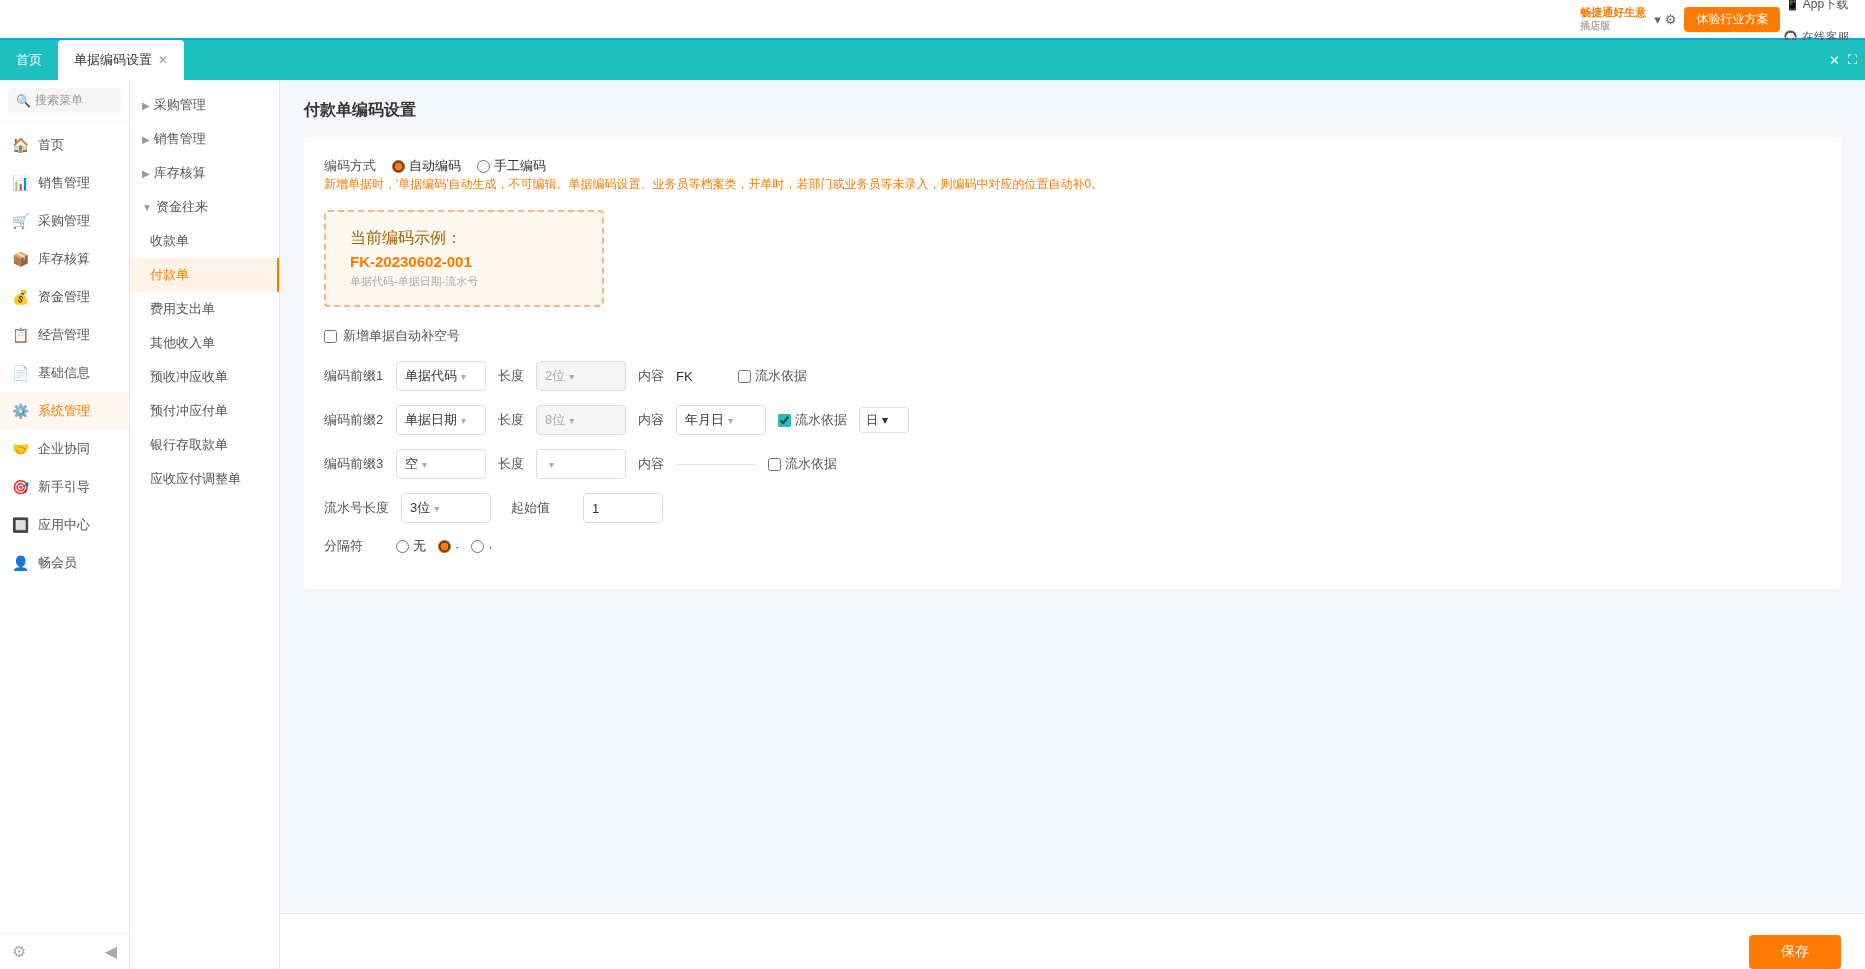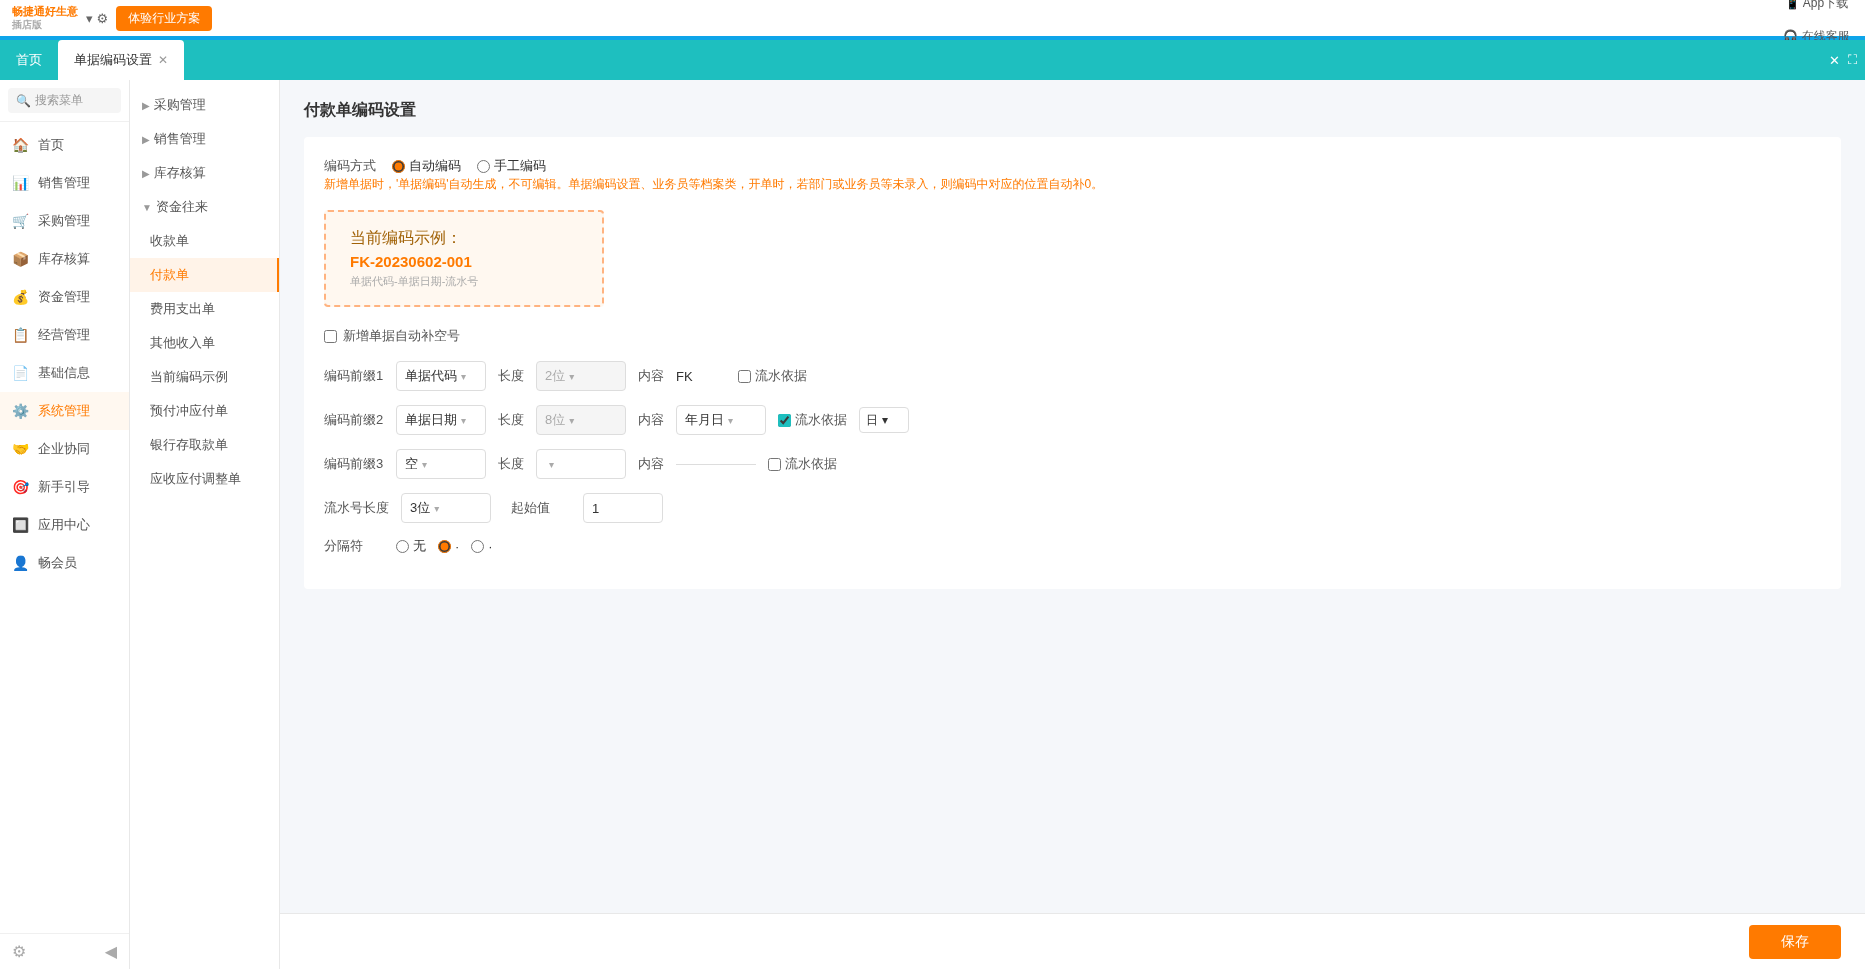--- a/index.html
+++ b/index.html
@@ -1,19 +1,19 @@
 <!DOCTYPE html>
 <html><head>
   <meta charset="utf-8">
   <style>
     * { box-sizing: border-box; margin: 0; padding: 0; }
     body { font-family: 'Microsoft YaHei', Arial, sans-serif; font-size: 13px; color: #333; background: #f5f5f5; display: flex; flex-direction: column; height: 969px; overflow: hidden; }
 
     
-    .top-bar { height: 40px; background: #fff; display: flex; align-items: center; padding: 0 12px; border-bottom: 4px solid #0ea5e9; justify-content: space-between; flex-shrink: 0; }
+    .top-bar { height: 40px; background: #fff; display: flex; align-items: center; padding: 0 12px; border-bottom: 2px solid #0ea5e9; justify-content: flex-end; flex-shrink: 0; }
     .top-bar-left { display: flex; align-items: center; gap: 8px; }
     .top-bar-logo { color: #ff7a00; font-size: 11px; font-weight: bold; line-height: 1.2; }
     .top-bar-controls { display: flex; align-items: center; gap: 4px; color: #666; }
     .top-bar-right { display: flex; align-items: center; gap: 16px; color: #555; font-size: 12px; flex-direction: column; }
     .top-bar-btn-industry { background: #ff7a00; color: #fff; border: none; border-radius: 4px; padding: 4px 12px; cursor: pointer; font-size: 12px; }
     .badge { background: #f44; color: #fff; border-radius: 8px; font-size: 10px; padding: 0 4px; margin-left: 2px; }
 
     
     .tab-bar { height: 40px; background: #1ebfbf; display: flex; align-items: center; padding: 0 0; flex-shrink: 0; }
     .tab-item { height: 40px; display: flex; align-items: center; padding: 0 16px; color: #fff; cursor: pointer; font-size: 13px; position: relative; }
@@ -83,21 +83,21 @@
     .checkbox-item input[type=checkbox] { accent-color: #1ebfbf; }
     .small-select { border: 1px solid #ddd; border-radius: 4px; padding: 2px 6px; font-size: 12px; color: #333; background: #fff; cursor: pointer; height: 26px; display: flex; align-items: center; gap: 4px; min-width: 50px; }
 
     
     .serial-row { display: flex; align-items: center; gap: 12px; margin-bottom: 14px; }
 
     
     .separator-row { display: flex; align-items: center; gap: 12px; margin-bottom: 14px; }
 
     
-    .bottom-bar { height: 56px; background: #fff; border-top: 1px solid #e8e8e8; display: flex; align-items: center; justify-content: flex-end; padding: 0 24px; flex-shrink: 0; }
+    .bottom-bar { height: 56px; background: #fff; border-top: 1px solid #e8e8e8; display: flex; align-items: flex-end; justify-content: flex-end; padding: 0 24px; flex-shrink: 0; }
     .save-btn { background: #ff7a00; color: #fff; border: none; border-radius: 4px; padding: 8px 32px; font-size: 14px; cursor: pointer; }
 
     
     ::-webkit-scrollbar { width: 4px; height: 4px; }
     ::-webkit-scrollbar-thumb { background: #ddd; border-radius: 2px; }
   </style>
 </head>
 <body>
 
 <div class="top-bar">
@@ -227,21 +227,21 @@
     </div>
     <div class="sub-nav-group">
       <div class="sub-nav-group-title">
         <span class="arrow">▼</span>
         <span>资金往来</span>
       </div>
       <div class="sub-nav-item">收款单</div>
       <div class="sub-nav-item active">付款单</div>
       <div class="sub-nav-item">费用支出单</div>
       <div class="sub-nav-item">其他收入单</div>
-      <div class="sub-nav-item">当前编码示例</div>
+      <div class="sub-nav-item">预收冲应收单</div>
       <div class="sub-nav-item">预付冲应付单</div>
       <div class="sub-nav-item">银行存取款单</div>
       <div class="sub-nav-item">应收应付调整单</div>
     </div>
   </div>
 
   <div style="flex:1;display:flex;flex-direction:column;overflow:hidden;">
     <div class="content-area">
       <div class="page-title">付款单编码设置</div>
 

